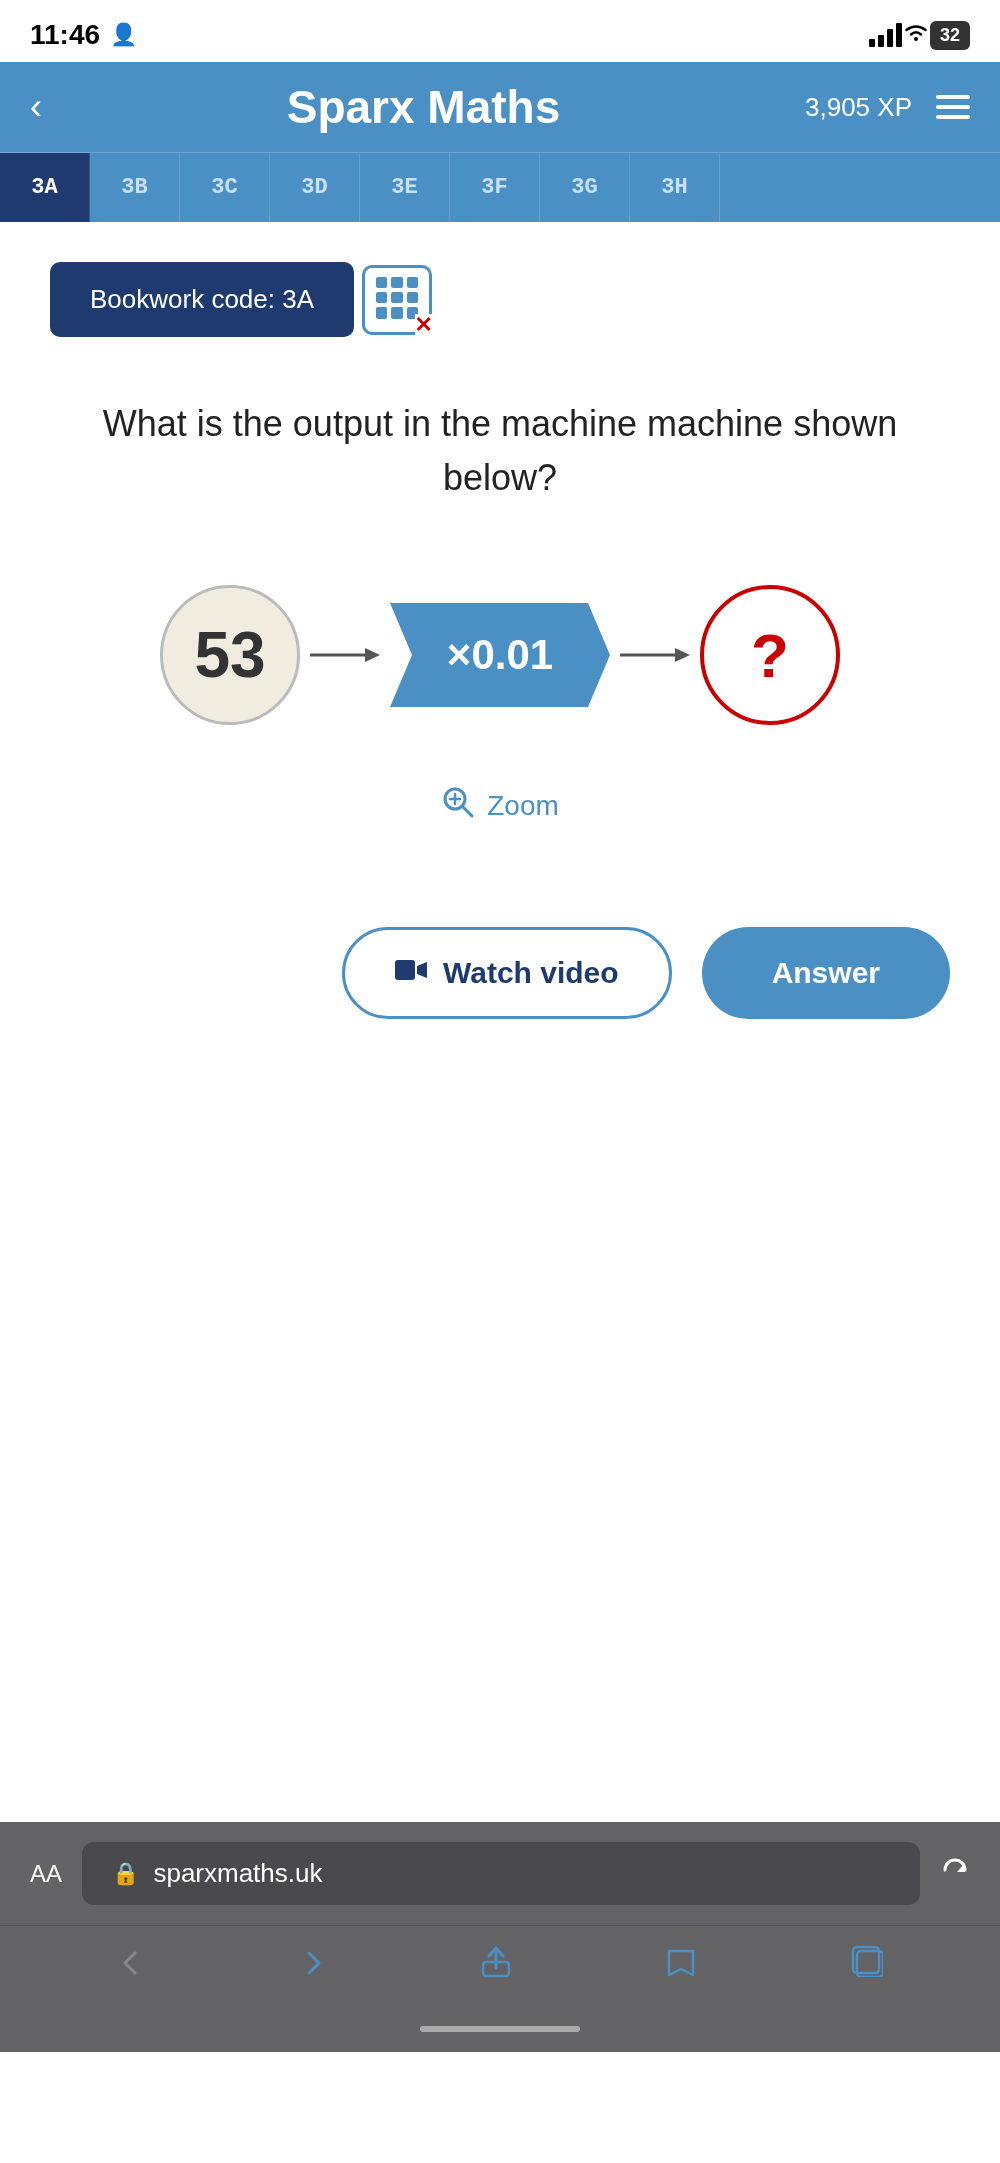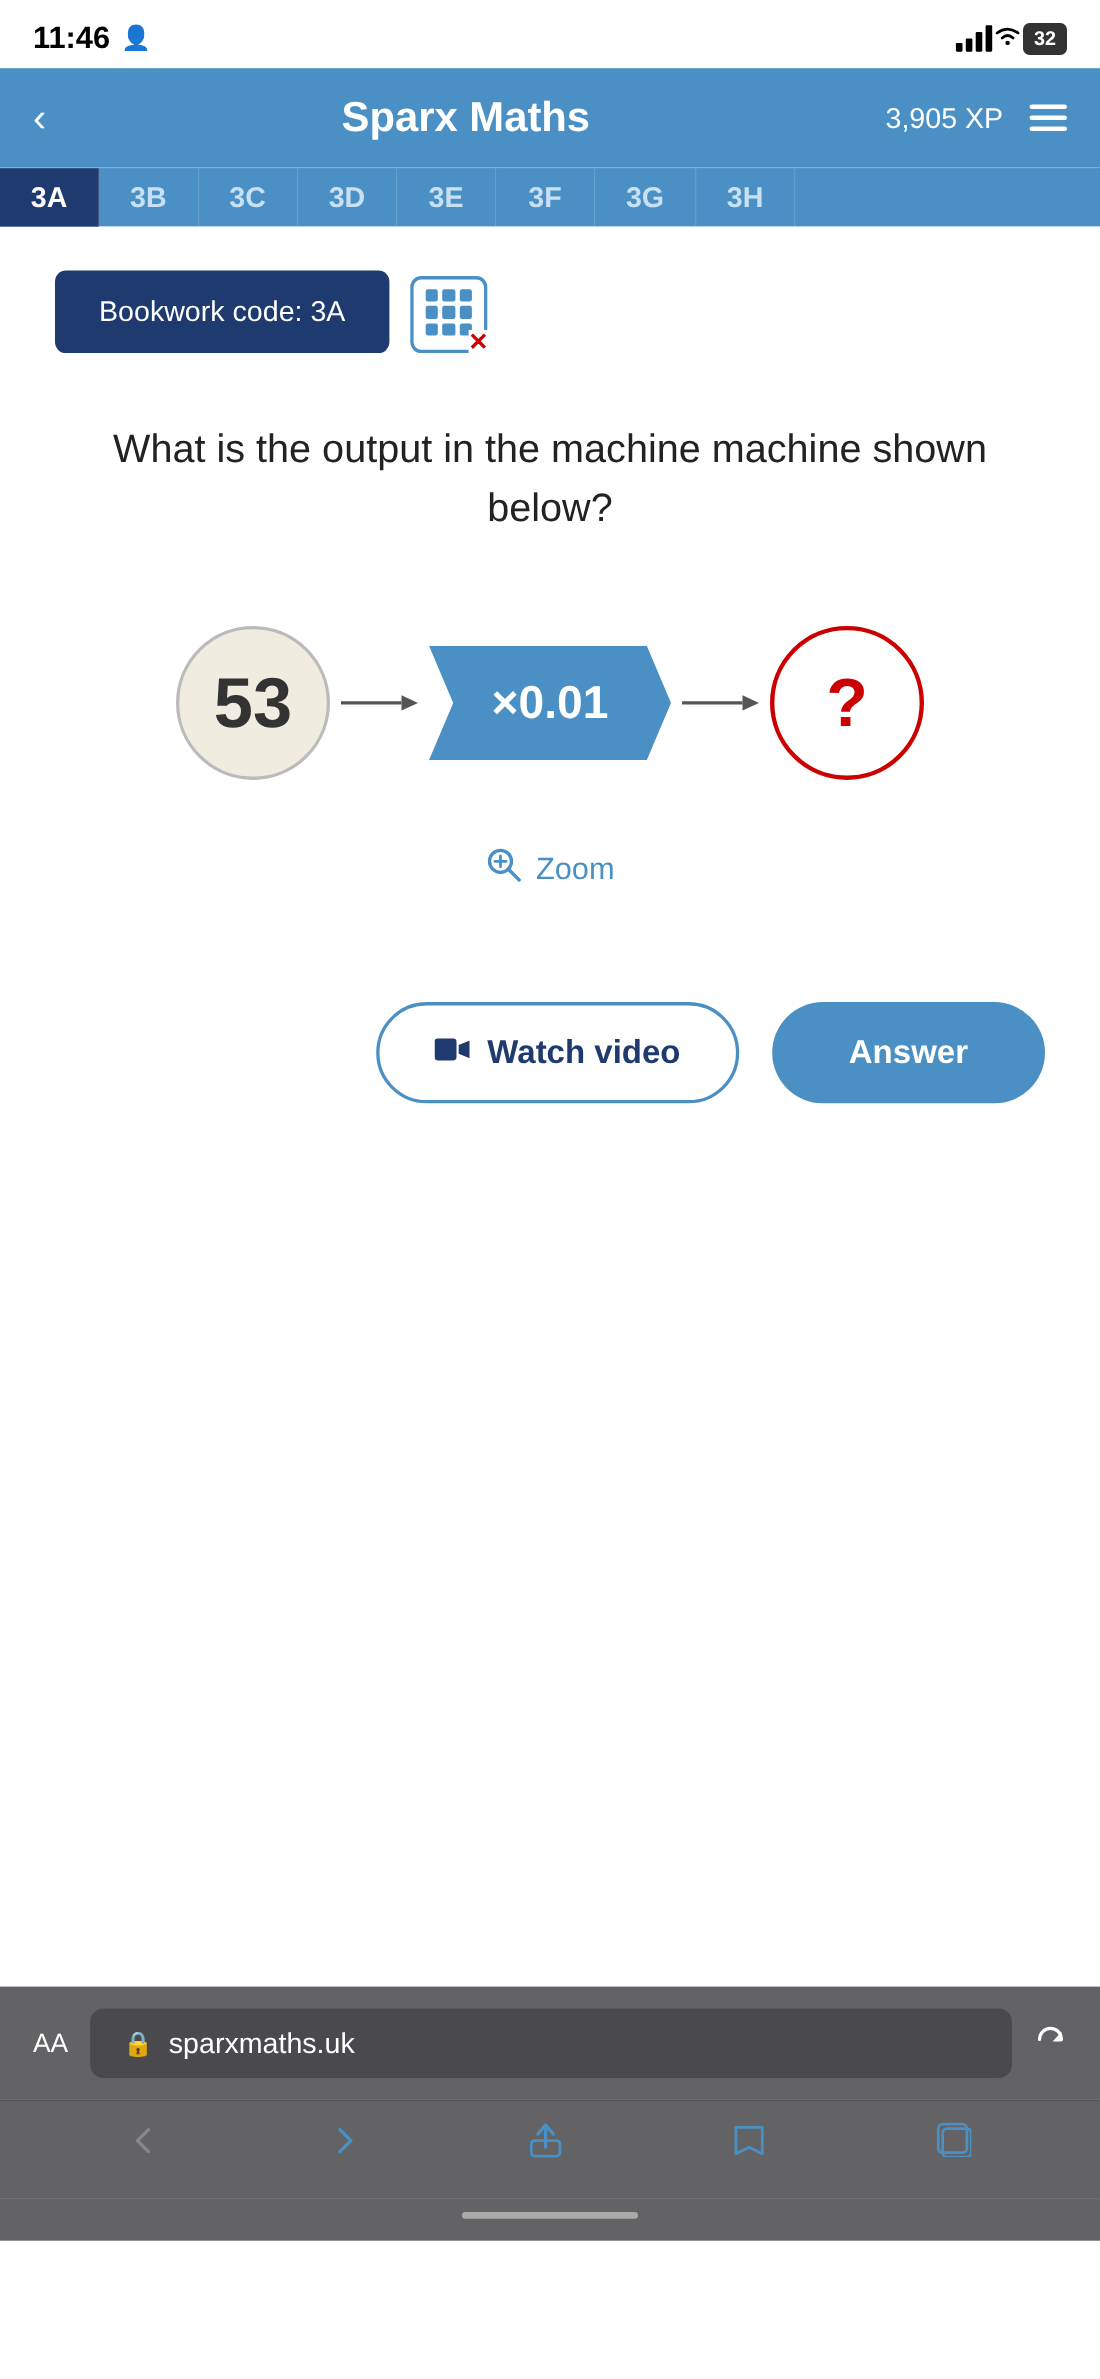--- a/index.html
+++ b/index.html
@@ -70,21 +70,21 @@
       height: 90px;
     }
     .header-back {
       color: #fff;
       font-size: 36px;
       font-weight: 300;
       cursor: pointer;
     }
     .header-title {
       color: #fff;
-      font-size: 38px;
+      font-size: 46px;
       font-weight: 700;
     }
     .header-right {
       display: flex;
       align-items: center;
       gap: 24px;
     }
     .header-xp {
       color: #fff;
       font-size: 26px;
@@ -104,46 +104,47 @@
       border-radius: 2px;
     }
 
     
     .tabs {
       display: flex;
       background: #4a90c4;
       border-top: 1px solid rgba(255,255,255,0.2);
     }
     .tab {
-      padding: 11px 28px;
-      font-size: 26px;
+      padding: 22px 28px;
+      font-size: 22px;
       font-weight: 600;
       color: #c8e0f4;
       cursor: pointer;
       border-right: 1px solid rgba(255,255,255,0.15);
       text-align: center;
       min-width: 90px;
+      font-family: Liberation Mono, monospace;
     }
     .tab.active {
       background: #1e3a6e;
       color: #fff;
     }
 
     
     .main-content {
       background: #fff;
       padding: 40px 50px;
       min-height: 1600px;
     }
 
     
     .bookwork-row {
       display: flex;
-      align-items: flex-end;
-      gap: 19px;
+      align-items: center;
+      gap: 8px;
       margin-bottom: 49px;
     }
     .bookwork-badge {
       background: #1e3a6e;
       color: #fff;
       font-size: 26px;
       font-weight: 500;
       padding: 22px 40px;
       border-radius: 10px;
     }

